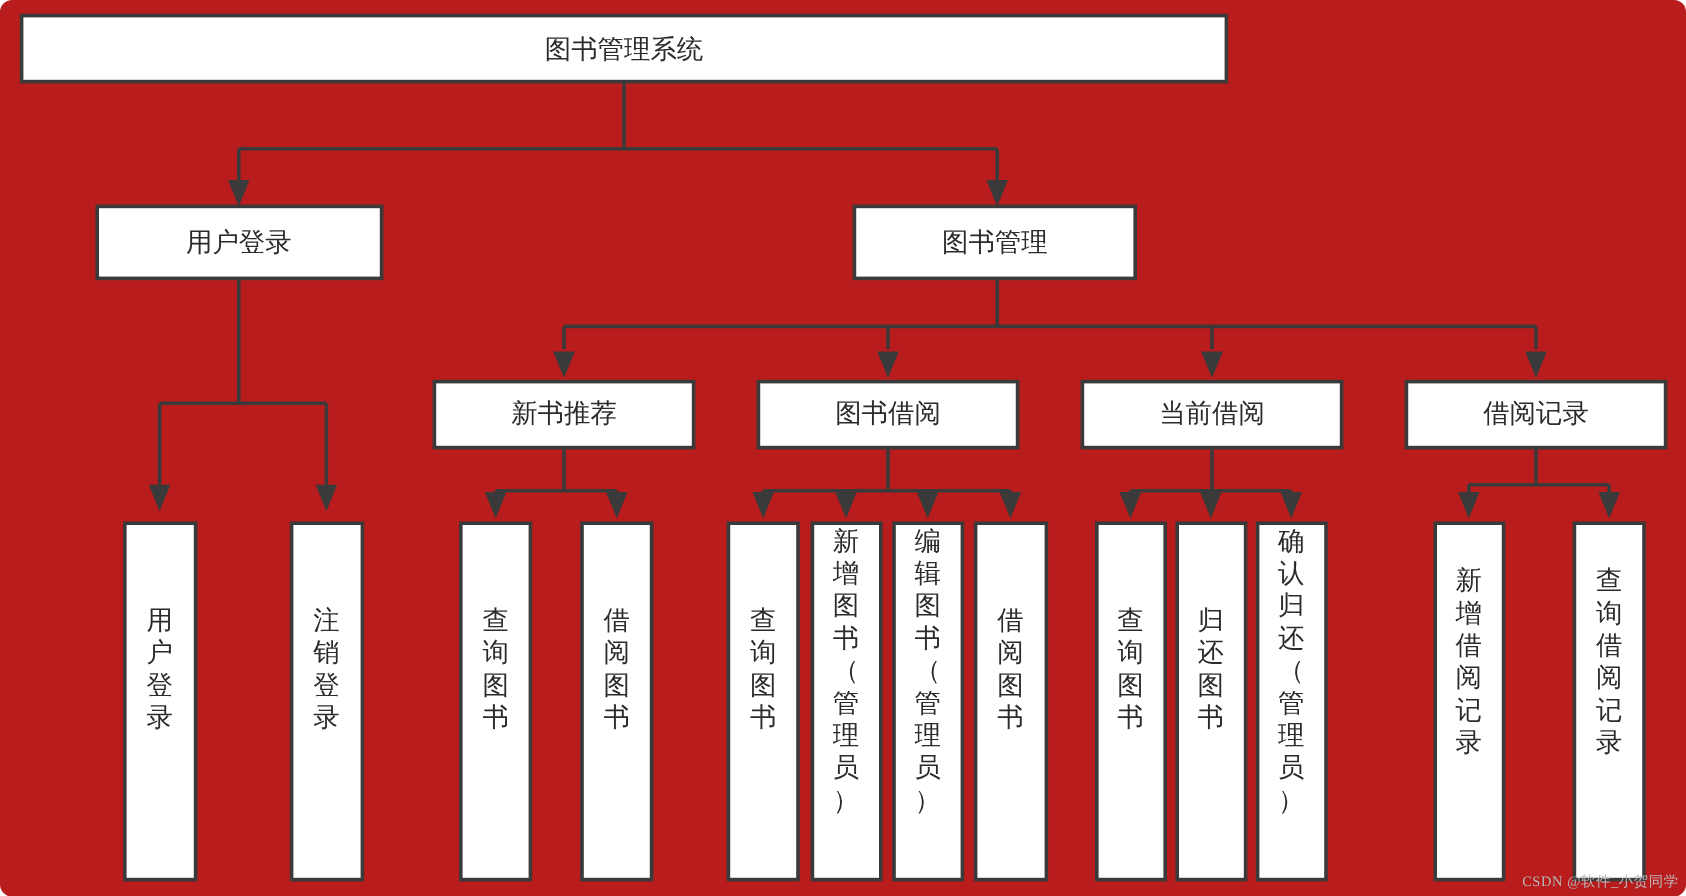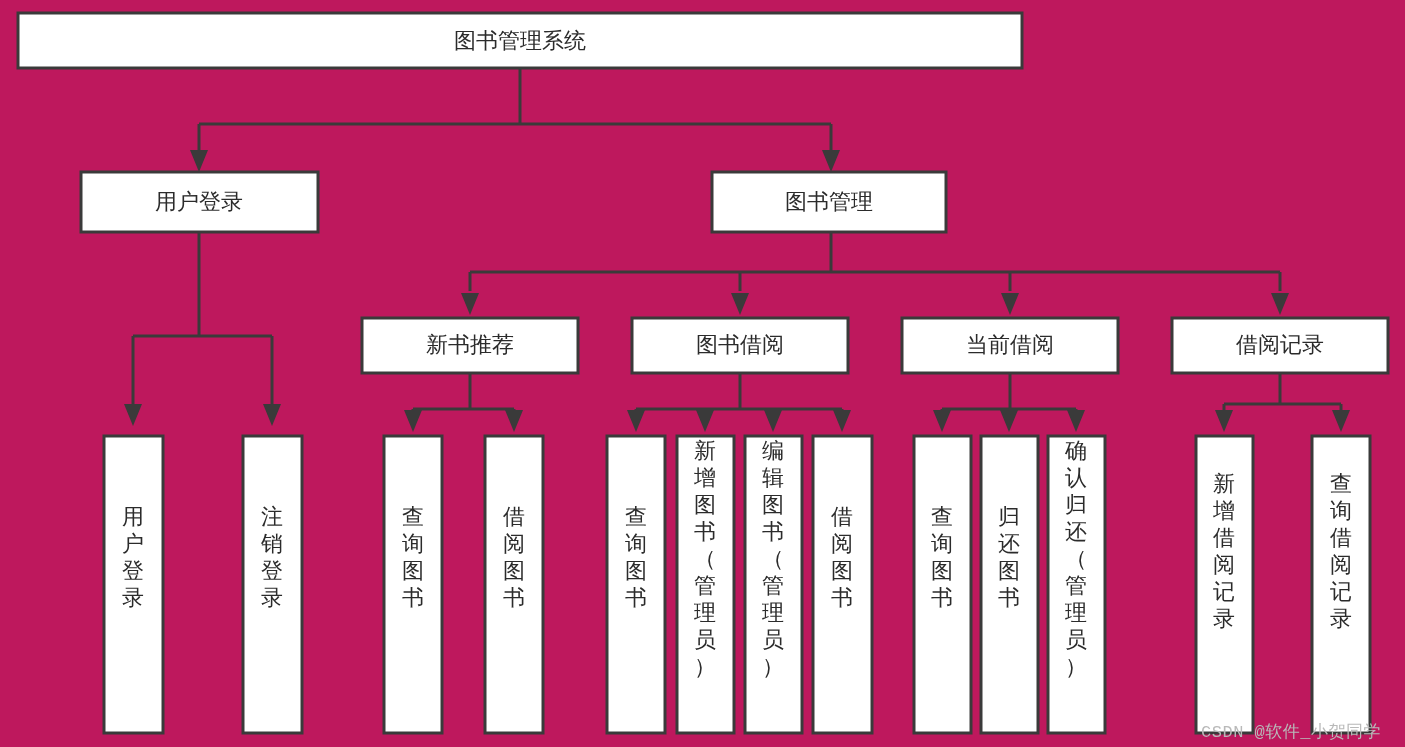--- a/index.html
+++ b/index.html
@@ -1,38 +1,38 @@
 <!DOCTYPE html>
 <html><head>
 <meta charset="utf-8">
 <style>
   html,body{margin:0;padding:0;background:#ffffff;}
   body{
     width:1405px;height:747px;overflow:hidden;
     font-family:"DejaVu Sans","Liberation Sans",sans-serif;
   }
-  #stage{position:relative;width:1405px;height:747px;background:#be185d;}
+  #stage{position:relative;width:1405px;height:747px;background:#b91c1c;border-radius:10px;}
   svg.diagram{position:absolute;left:0;top:0;width:1405px;height:747px;}
   .node-rect{fill:#ffffff;stroke:#3a3a3a;stroke-width:3;}
   .edge{stroke:#3a3a3a;stroke-width:3;fill:none;}
   .arrowhead{fill:#3a3a3a;stroke:none;}
   .node-label-h{
     font-family:"DejaVu Sans","Liberation Sans",sans-serif;
     font-size:22px;fill:#2b2b2b;
     text-anchor:middle;dominant-baseline:middle;
   }
   .node-label-v{
     font-family:"DejaVu Sans","Liberation Sans",sans-serif;
     font-size:22px;fill:#2b2b2b;
     text-anchor:middle;
   }
   .watermark{
-    position:absolute;right:24px;bottom:4px;
-    font-family:Liberation Mono, monospace;
-    font-size:17px;color:#b9b9b9;letter-spacing:.5px;
+    position:absolute;right:6px;bottom:4px;
+    font-family:Liberation Serif, serif;
+    font-size:12px;color:#b9b9b9;letter-spacing:.5px;
     white-space:nowrap;pointer-events:none;user-select:none;
   }
 </style>
 </head>
 <body>
 
 <div id="stage">
 
   <svg class="diagram" viewBox="0 0 1405 747">
     <defs>

